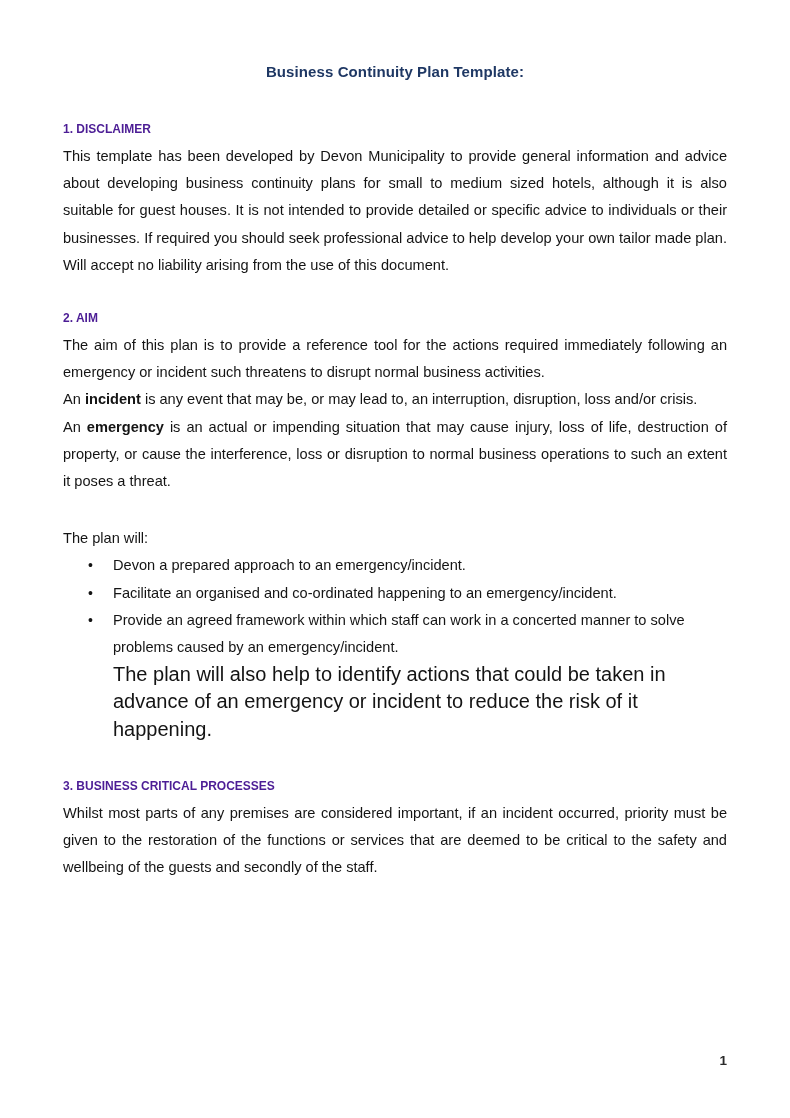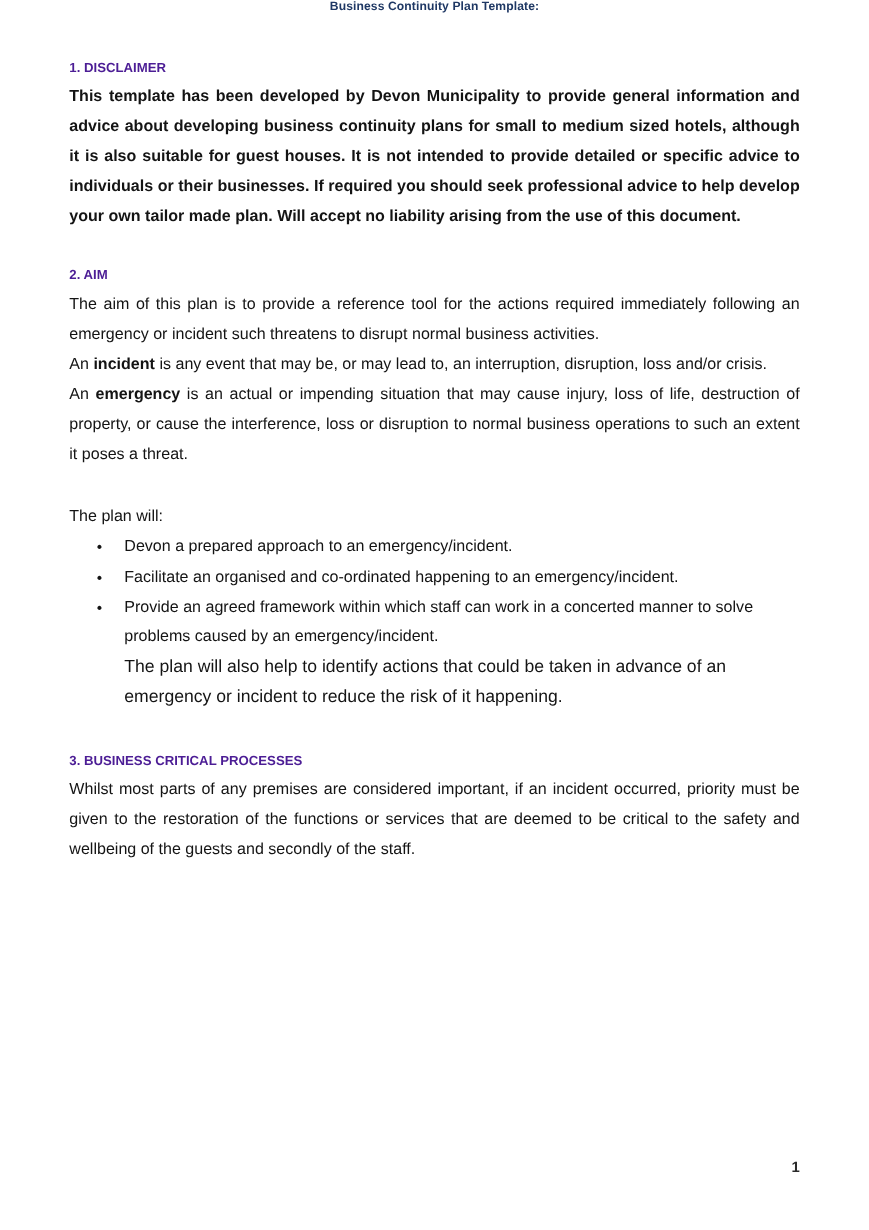--- a/index.html
+++ b/index.html
@@ -17,43 +17,44 @@
     overflow: hidden;
   }
   .content {
     position: absolute;
     left: 63px;
     top: 0;
     width: 664px;
   }
   .doc-title {
     text-align: center;
-    font-size: 11px;
+    font-size: 15px;
     font-weight: bold;
     color: #1f3864;
     margin: 0;
+    padding-top: 63px;
     letter-spacing: 0.1px;
   }
   .heading {
     font-size: 12px;
     font-weight: bold;
     color: #4c1d95;
     margin: 0;
     line-height: 27px;
   }
   .para {
     font-size: 14.6px;
     line-height: 27.2px;
     text-align: justify;
     text-justify: inter-word;
     margin: 0;
     color: #141414;
   }
   .para.bold {
-    font-weight: bold;
+    font-weight: normal;
   }
   .para b {
     font-weight: bold;
   }
   .gap-36 { height: 36px; }
   .gap-30 { height: 30px; }
   .gap-26 { height: 26px; }
 
   .bullet-list {
     list-style: none;
@@ -71,21 +72,21 @@
   .bullet-dot {
     position: absolute;
     left: 25px;
     top: 0;
     font-size: 14px;
     line-height: 27.2px;
     color: #141414;
   }
   .sub-para {
     padding-left: 50px;
-    font-size: 16px;
+    font-size: 20px;
     line-height: 27.2px;
     text-align: left;
     color: #141414;
   }
   .page-number {
     position: absolute;
     right: 63px;
     bottom: 50px;
     font-size: 13.5px;
     font-weight: bold;

